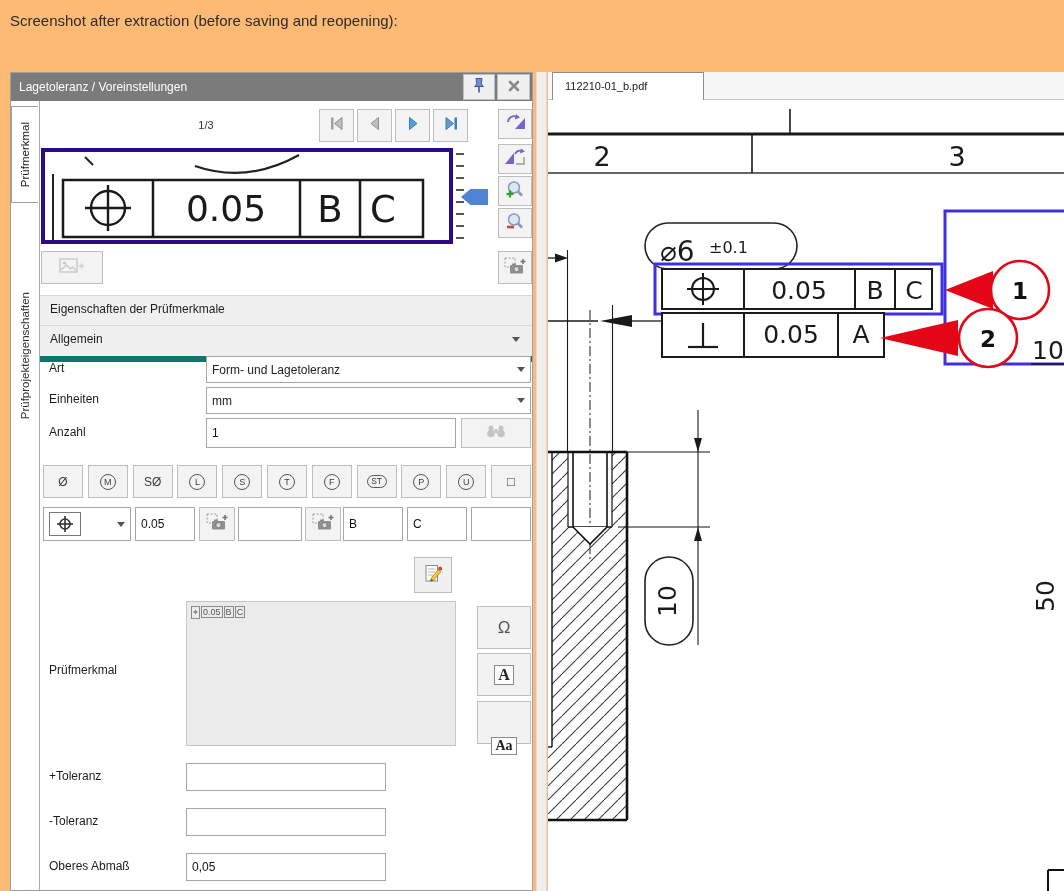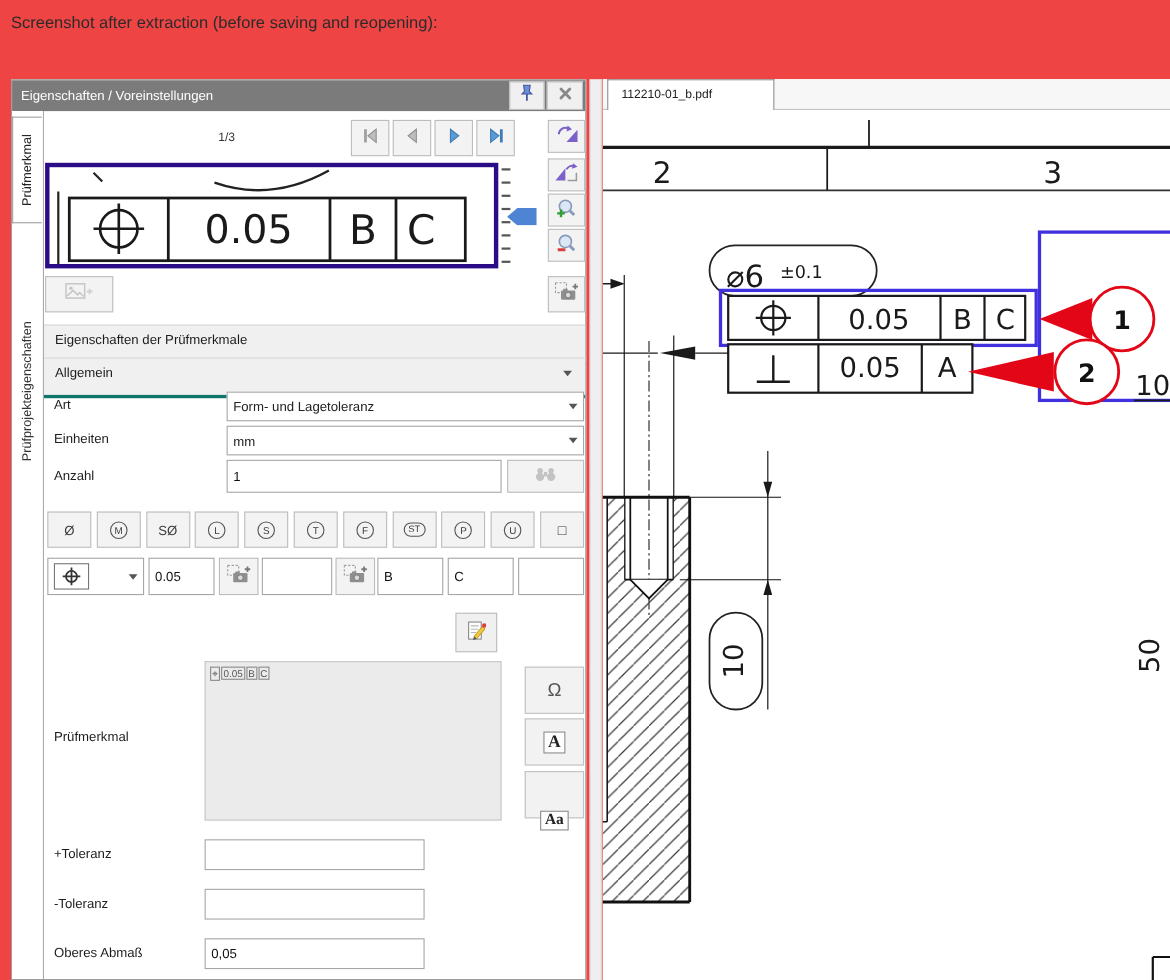--- a/index.html
+++ b/index.html
@@ -1,16 +1,16 @@
 <!DOCTYPE html>
 <html><head>
 <meta charset="utf-8">
 <style>
   html,body{margin:0;padding:0;background:#fff;}
-  .stage{position:relative;width:1064px;height:891px;background:#ef4444;overflow:hidden;
+  .stage{position:relative;width:1064px;height:891px;background:#fdba74;overflow:hidden;
          font-family:"Liberation Sans",sans-serif;color:#222;}
   .abs{position:absolute;}
   .caption{left:10px;top:12px;font-size:15px;color:#2b2b2b;}
 
   
   .panel{left:10px;top:72px;width:523px;height:819px;background:#fff;border:1px solid #9e9e9e;box-sizing:border-box;}
   .titlebar{left:0;top:0;width:100%;height:28px;background:#7b7b7b;color:#fff;font-size:12px;
             line-height:28px;padding-left:8px;box-sizing:border-box;}
   .tbtn{top:1px;width:32px;height:26px;background:#f0f0f0;border:1px solid #c0c0c0;box-sizing:border-box;
         display:flex;align-items:center;justify-content:center;}
@@ -25,21 +25,21 @@
   .navbtn{top:36px;width:35px;height:33px;background:#f3f3f3;border:1px solid #bdbdbd;box-sizing:border-box;
           display:flex;align-items:center;justify-content:center;}
   .sqbtn{background:#f3f3f3;border:1px solid #bdbdbd;box-sizing:border-box;
          display:flex;align-items:center;justify-content:center;}
 
   .preview{left:30px;top:75px;width:412px;height:96px;border:4px solid #2c0b87;box-sizing:border-box;background:#fff;overflow:hidden;}
   .tick{left:445px;width:8px;height:2px;background:#555;}
   .handle{left:450px;top:116px;width:27px;height:16px;background:#4f83d4;
           clip-path:polygon(0% 50%,35% 0%,100% 0%,100% 100%,35% 100%);}
 
-  .sect{left:29px;right:0;height:37px;background:#f0f0f0;border-top:1px solid #d8d8d8;border-bottom:3px solid #0f766e;
+  .sect{left:29px;right:0;height:37px;background:#f0f0f0;border-top:1px solid #d8d8d8;border-bottom:6px solid #0f766e;
         font-size:12px;line-height:26px;padding-left:10px;box-sizing:border-box;color:#1d1d1d;}
   .rowlab{left:38px;font-size:12px;color:#1d1d1d;}
   .ddl{border:1px solid #a6a6a6;background:#fff;display:flex;align-items:center;justify-content:space-between;
        font-size:12px;padding:0 5px;box-sizing:border-box;}
   .chev{width:0;height:0;border-left:4px solid transparent;border-right:4px solid transparent;border-top:5px solid #555;}
   input.inp{position:absolute;border:1px solid #a6a6a6;background:#fff;font:12px "Liberation Sans",sans-serif;
             padding:0 5px;box-sizing:border-box;color:#111;}
   .symbtn{width:40px;height:33px;background:#f3f3f3;border:1px solid #bdbdbd;box-sizing:border-box;
           display:flex;align-items:center;justify-content:center;font-size:12px;color:#3a3a3a;}
   .circ{width:16px;height:16px;border:1.2px solid #555;border-radius:50%;font-size:9px;line-height:14px;text-align:center;box-sizing:border-box;}
@@ -64,21 +64,21 @@
 </head>
 <body>
 
 <div class="stage">
 
   <div class="abs caption">Screenshot after extraction (before saving and reopening):</div>
 
   <div class="abs panel">
 
     <div class="abs titlebar">
-      <span>Eigenschaften / Voreinstellungen</span>
+      <span>Lagetoleranz / Voreinstellungen</span>
     </div>
     <div class="abs tbtn" style="left:452px;">
       <span>
         <svg width="14" height="17" viewBox="0 0 14 17">
             <path d="M4,1.5 h6 l-0.8,5.5 2.3,2.5 h-9 l2.3,-2.5 z" fill="#6c8fd9" stroke="#44539e" stroke-width="1"></path>
             <line x1="7" y1="9.5" x2="7" y2="15.5" stroke="#44539e" stroke-width="1.6"></line>
           </svg>
       </span>
     </div>
     <div class="abs tbtn" style="left:486px;width:33px;">

